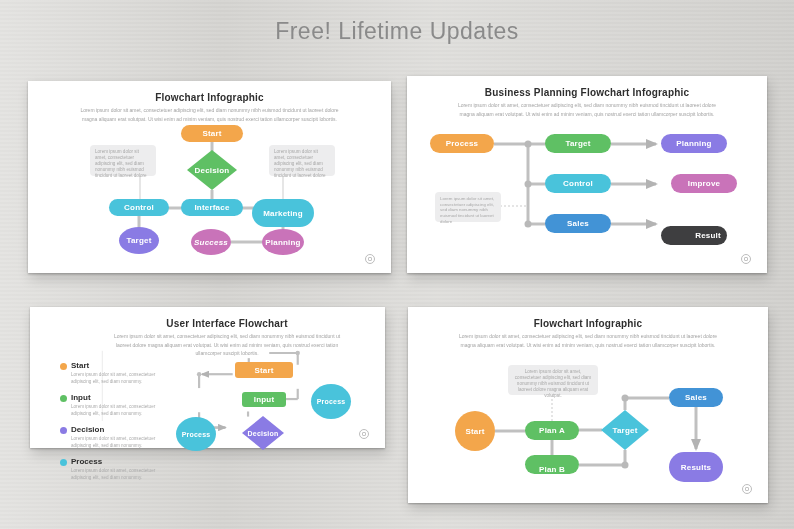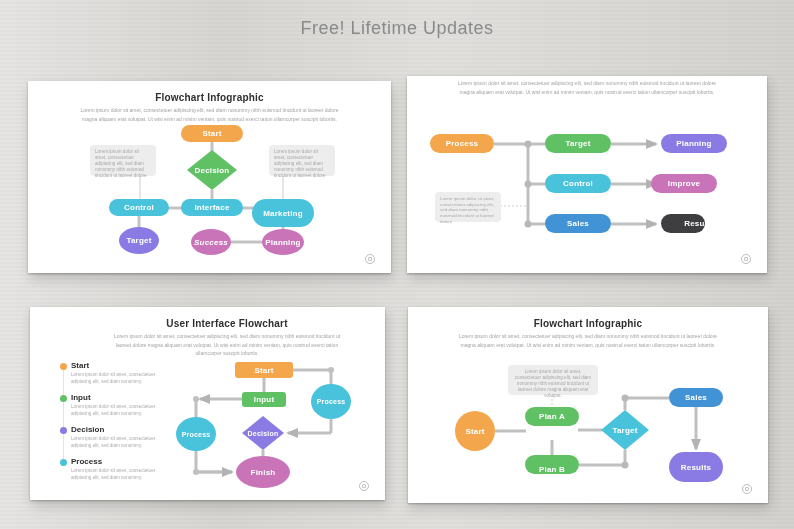--- a/index.html
+++ b/index.html
@@ -7,30 +7,30 @@
   body {
     font-family:"Liberation Sans", sans-serif;
     background-color:#d9d8d5;
     background-image:
       linear-gradient(90deg, rgba(255,255,255,.28) 0%, rgba(0,0,0,.02) 28%, rgba(255,255,255,.16) 55%, rgba(0,0,0,.035) 100%),
       repeating-linear-gradient(180deg, rgba(255,255,255,.05) 0 2px, rgba(0,0,0,.015) 2px 4px);
     position:relative;
   }
   .hdr {
     position:absolute; left:0; top:18px; width:100%;
-    text-align:center; font-size:18px; font-weight:400;
+    text-align:center; font-size:23px; font-weight:400;
     color:#8a8a8a; letter-spacing:.5px;
   }
   .slide {
     position:absolute; background:#fff;
     box-shadow:0 1px 2px rgba(0,0,0,.28), 2px 6px 12px rgba(0,0,0,.16);
   }
   .slide1 { left:28px;  top:81px;  width:363px; height:192px; }
   .slide2 { left:407px; top:76px;  width:360px; height:197px; }
-  .slide3 { left:30px;  top:307px; width:355px; height:193px;padding-left:39px; }
+  .slide3 { left:30px;  top:307px; width:355px; height:141px;padding-left:39px; }
   .slide4 { left:408px; top:307px; width:360px; height:196px; }
   .s-title { margin:11px 6px 0; text-align:center; font-size:10px; font-weight:700; color:#2e2e2e; letter-spacing:.2px; }
   .s-sub   { margin:3px auto 0; width:75%; text-align:center; font-size:5px; line-height:1.7; color:#a3a3a3; }
   .wires   { position:absolute; left:0; top:0; width:100%; height:100%; }
   
   .shape { position:absolute; display:flex; align-items:center; justify-content:center; background:var(--c); }
   .lbl   { position:relative; z-index:1; font-size:8px; font-weight:700; color:#fff; letter-spacing:.2px; white-space:nowrap; }
   .pill    { border-radius:999px; }
   .rrect   { border-radius:3px; }
   .ellipse { border-radius:50%; }
@@ -102,20 +102,21 @@
     </div>
   <div class="shape ellipse c-pink" style="left:234px;top:148px;width:42px;height:26px;">
       <span class="lbl">Planning</span>
     </div>
   <div class="pagemark">
       <i></i>
     </div>
 </section>
 
 <section class="slide slide2">
+  <h2 class="s-title">Business Planning Flowchart Infographic</h2>
   <p class="s-sub">Lorem ipsum dolor sit amet, consectetuer adipiscing elit, sed diam nonummy nibh euismod tincidunt ut laoreet dolore magna aliquam erat volutpat. Ut wisi enim ad minim veniam, quis nostrud exerci tation ullamcorper suscipit lobortis.</p>
   <svg class="wires" viewBox="0 0 360 197">
     <defs>
       <marker id="a2" markerUnits="userSpaceOnUse" markerWidth="12" markerHeight="10" refX="10" refY="5" orient="auto">
         <path d="M0,0 L12,5 L0,10 Z" fill="#b3b3b3"></path>
       </marker>
     </defs>
     <line x1="93" y1="130" x2="121" y2="130" stroke="#cbcbcb" stroke-width="1" stroke-dasharray="2,2"></line>
     <g stroke="#c0c0c0" stroke-width="3">
       <line x1="87" y1="68" x2="121" y2="68"></line>
@@ -142,24 +143,24 @@
     </div>
   <div class="shape pill c-cyan" style="left:138px;top:98px;width:66px;height:19px;">
       <span class="lbl">Control</span>
     </div>
   <div class="shape pill c-blue" style="left:138px;top:138px;width:66px;height:19px;">
       <span class="lbl">Sales</span>
     </div>
   <div class="shape pill c-purple" style="left:254px;top:58px;width:66px;height:19px;">
       <span class="lbl">Planning</span>
     </div>
-  <div class="shape pill c-pink" style="left:244px;top:98px;width:66px;height:19px;">
+  <div class="shape pill c-pink" style="left:264px;top:98px;width:66px;height:19px;">
       <span class="lbl">Improve</span>
     </div>
-  <div class="shape pill c-dark" style="left:254px;top:138px;width:44px;height:19px;padding-left:28px;">
+  <div class="shape pill c-dark" style="left:254px;top:150px;width:66px;height:19px;padding-left:28px;">
       <span class="lbl">Result</span>
     </div>
   <div class="pagemark">
       <i></i>
     </div>
 </section>
 
 <section class="slide slide3">
   <h2 class="s-title">User Interface Flowchart</h2>
   <p class="s-sub">Lorem ipsum dolor sit amet, consectetuer adipiscing elit, sed diam nonummy nibh euismod tincidunt ut laoreet dolore magna aliquam erat volutpat. Ut wisi enim ad minim veniam, quis nostrud exerci tation ullamcorper suscipit lobortis.</p>
@@ -217,23 +218,20 @@
     </div>
   <div class="shape diamond c-purple" style="left:212px;top:109px;width:42px;height:34px;">
       <span class="lbl" style="font-size:7px;">Decision</span>
     </div>
   <div class="shape ellipse c-cyan" style="left:281px;top:77px;width:40px;height:35px;">
       <span class="lbl" style="font-size:7px;">Process</span>
     </div>
   <div class="shape ellipse c-cyan" style="left:146px;top:110px;width:40px;height:34px;">
       <span class="lbl" style="font-size:7px;">Process</span>
     </div>
-  <div class="shape ellipse c-pink" style="left:206px;top:149px;width:54px;height:32px;">
-      <span class="lbl">Finish</span>
-    </div>
   <div class="pagemark">
       <i></i>
     </div>
 </section>
 
 <section class="slide slide4">
   <h2 class="s-title">Flowchart Infographic</h2>
   <p class="s-sub">Lorem ipsum dolor sit amet, consectetuer adipiscing elit, sed diam nonummy nibh euismod tincidunt ut laoreet dolore magna aliquam erat volutpat. Ut wisi enim ad minim veniam, quis nostrud exerci tation ullamcorper suscipit lobortis.</p>
   <svg class="wires" viewBox="0 0 360 196">
     <defs>
@@ -252,21 +250,21 @@
     </g>
     <g fill="#b9b9b9">
       <circle cx="217" cy="91" r="3.5"></circle>
         <circle cx="217" cy="158" r="3.5"></circle>
     </g>
   </svg>
   <div class="note center" style="left:100px;top:58px;width:90px;height:30px;">Lorem ipsum dolor sit amet, consectetuer adipiscing elit, sed diam nonummy nibh euismod tincidunt ut laoreet dolore magna aliquam erat volutpat.</div>
   <div class="shape circle c-orange" style="left:47px;top:104px;width:40px;height:40px;">
       <span class="lbl">Start</span>
     </div>
-  <div class="shape pill c-green" style="left:117px;top:100px;width:54px;height:19px;text-align:center;">
+  <div class="shape pill c-green" style="left:117px;top:114px;width:54px;height:19px;text-align:center;">
       <span class="lbl">Plan A</span>
     </div>
   <div class="shape pill c-green" style="left:117px;top:148px;width:54px;height:19px;align-items:flex-end;">
       <span class="lbl">Plan B</span>
     </div>
   <div class="shape diamond c-cyan" style="left:193px;top:103px;width:48px;height:40px;">
       <span class="lbl">Target</span>
     </div>
   <div class="shape pill c-blue" style="left:261px;top:81px;width:54px;height:19px;">
       <span class="lbl">Sales</span>

